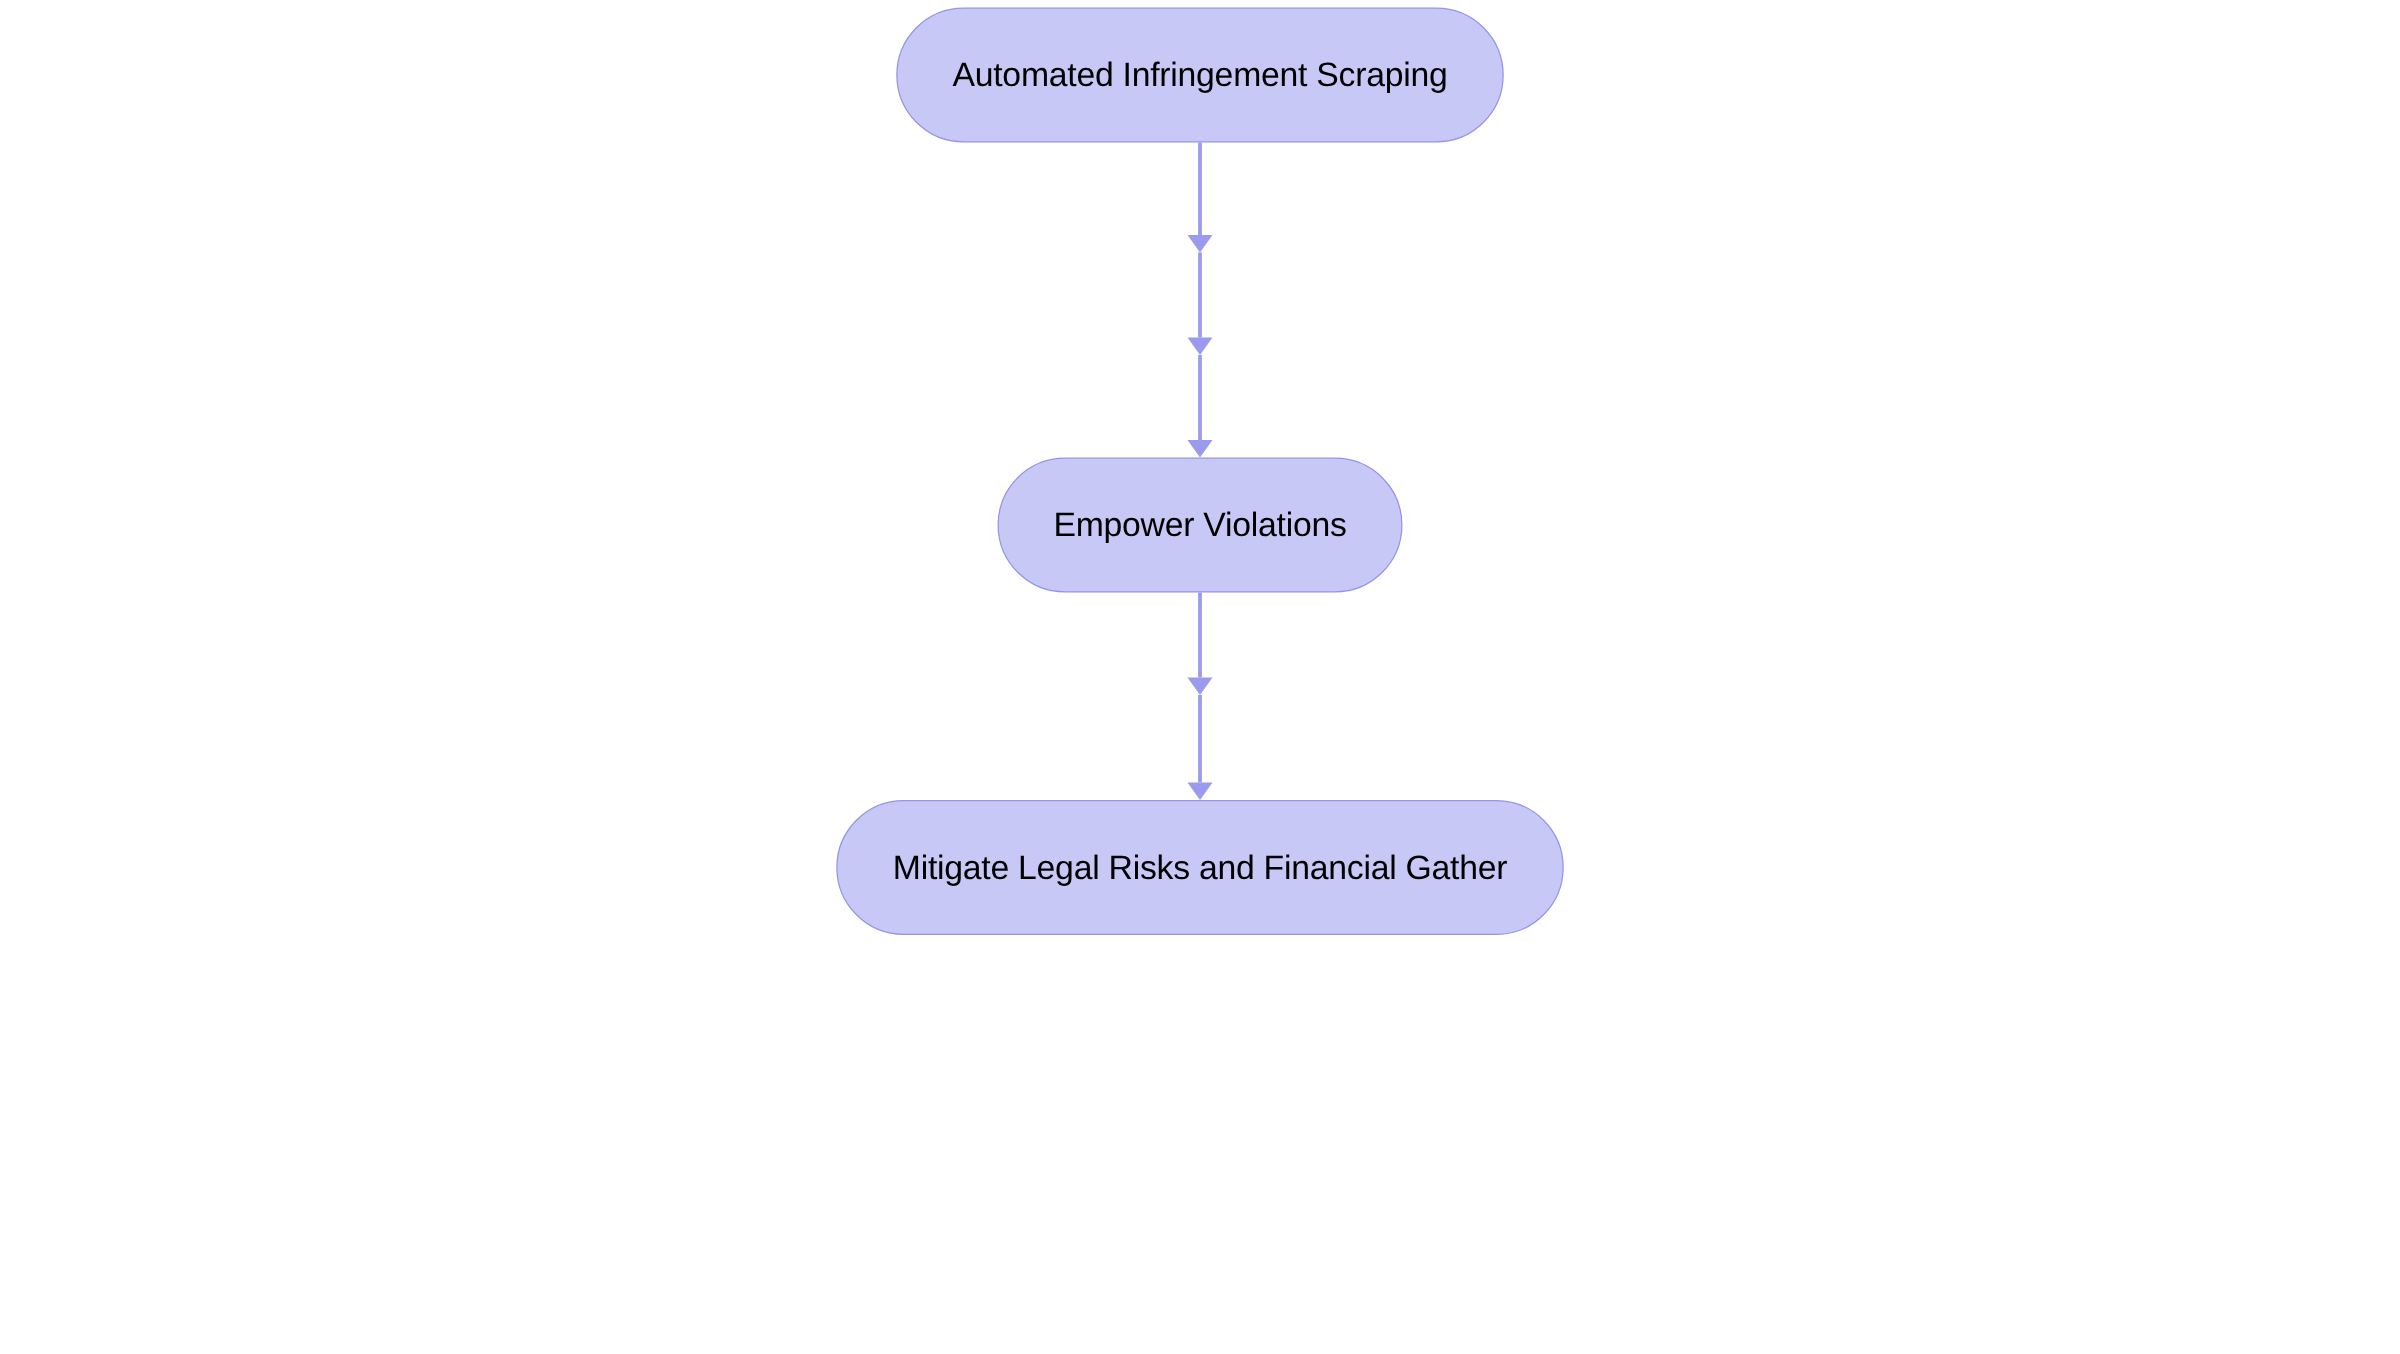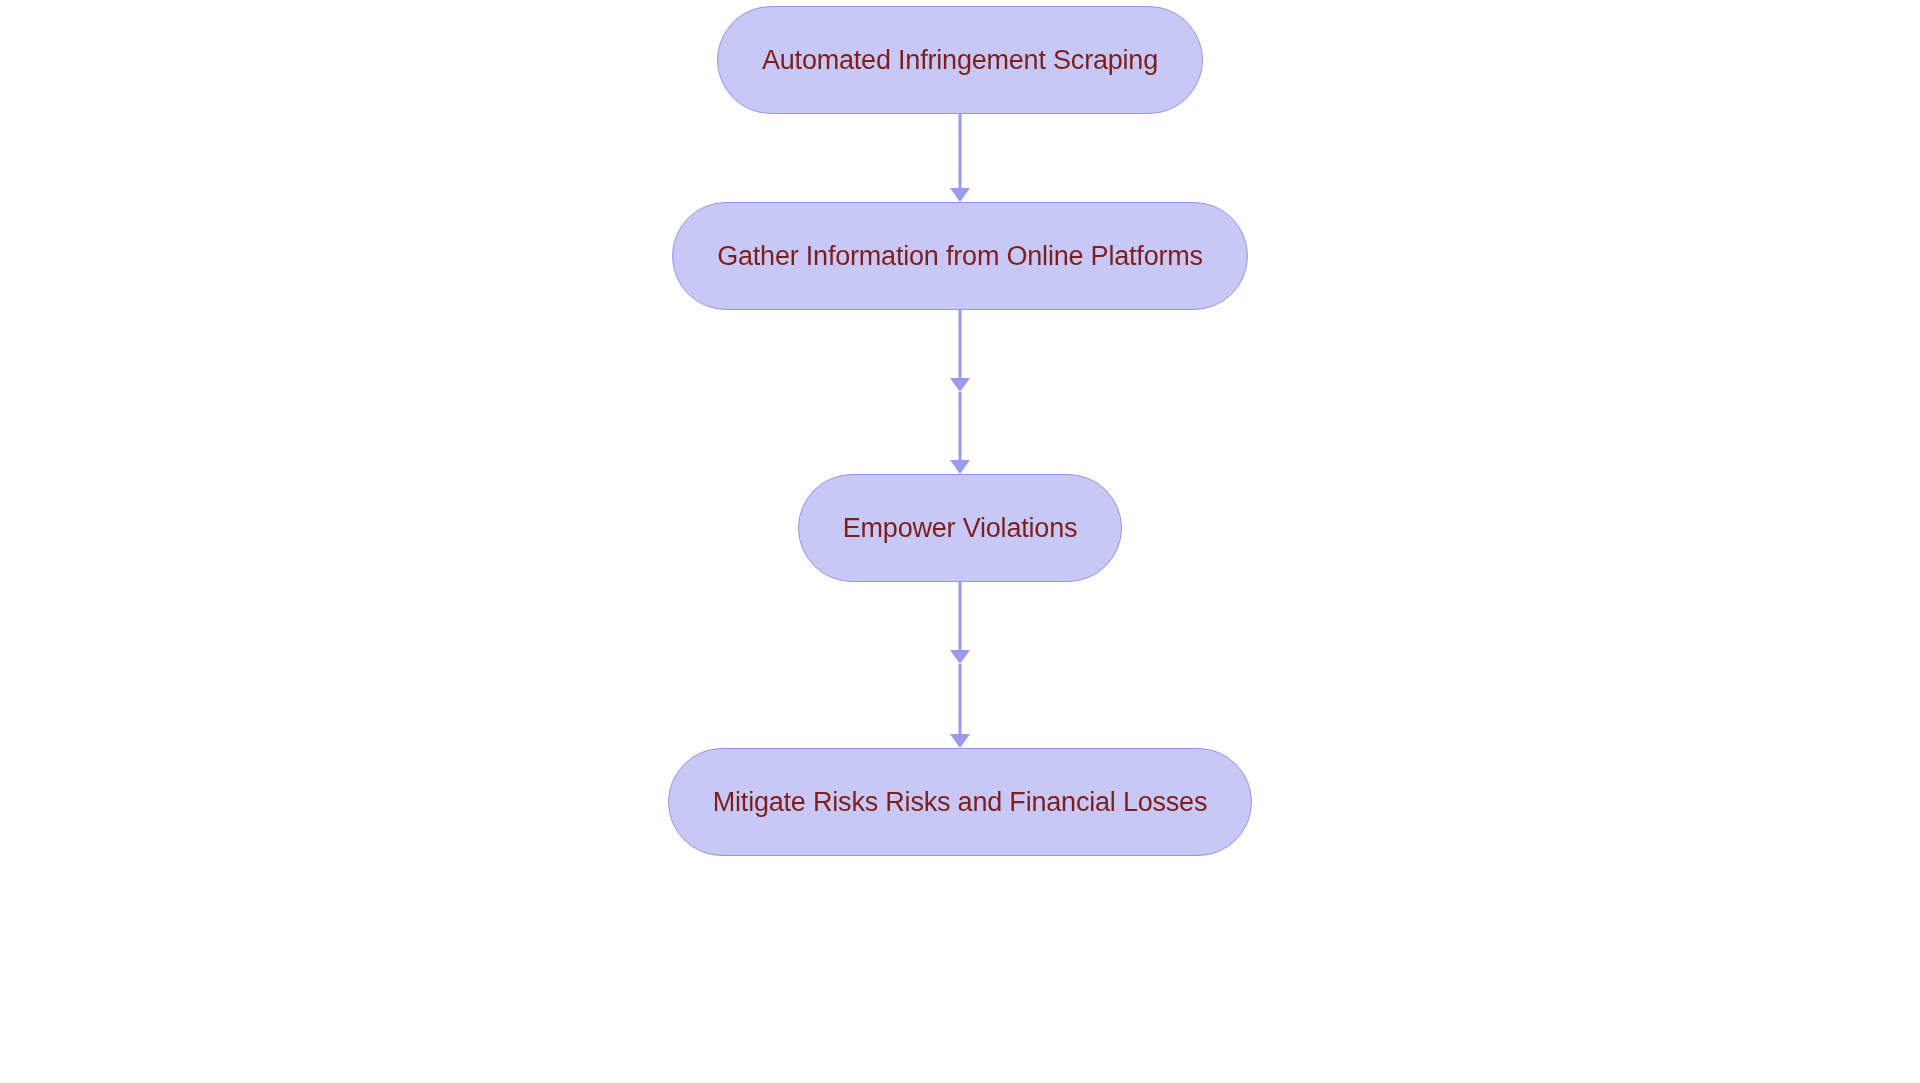--- a/index.html
+++ b/index.html
@@ -31,21 +31,21 @@
     justify-content: flex-start;
   }
   .node {
     box-sizing: border-box;
     display: flex;
     align-items: center;
     justify-content: center;
     background: #c8c8f7;
     border: 1.6px solid #9494ea;
     border-radius: 999px;
-    color: #7f1d1d;
+    color: #000000;
     font-size: 27px;
     font-weight: 400;
     letter-spacing: -0.2px;
     white-space: nowrap;
     padding: 0 44px;
     height: 108px;
     line-height: 1;
   }
   .node-label {
     display: block;
@@ -103,23 +103,20 @@
 
     <div class="node">
       <span class="node-label">Automated Infringement Scraping</span>
     </div>
 
     <div class="connector gap-1">
       <span class="stem"></span>
       <span class="head"></span>
     </div>
 
-    <div class="node">
-      <span class="node-label">Gather Information from Online Platforms</span>
-    </div>
 
     <div class="connector gap-2">
       <span class="stem"></span>
       <span class="head"></span>
     </div>
 
 
     <div class="connector gap-3">
       <span class="stem"></span>
       <span class="head"></span>
@@ -134,17 +131,17 @@
       <span class="head"></span>
     </div>
 
 
     <div class="connector gap-5">
       <span class="stem"></span>
       <span class="head"></span>
     </div>
 
     <div class="node">
-      <span class="node-label">Mitigate Risks Risks and Financial Losses</span>
+      <span class="node-label">Mitigate Legal Risks and Financial Gather</span>
     </div>
 
   </div>
 </div>
 
 </body></html>

